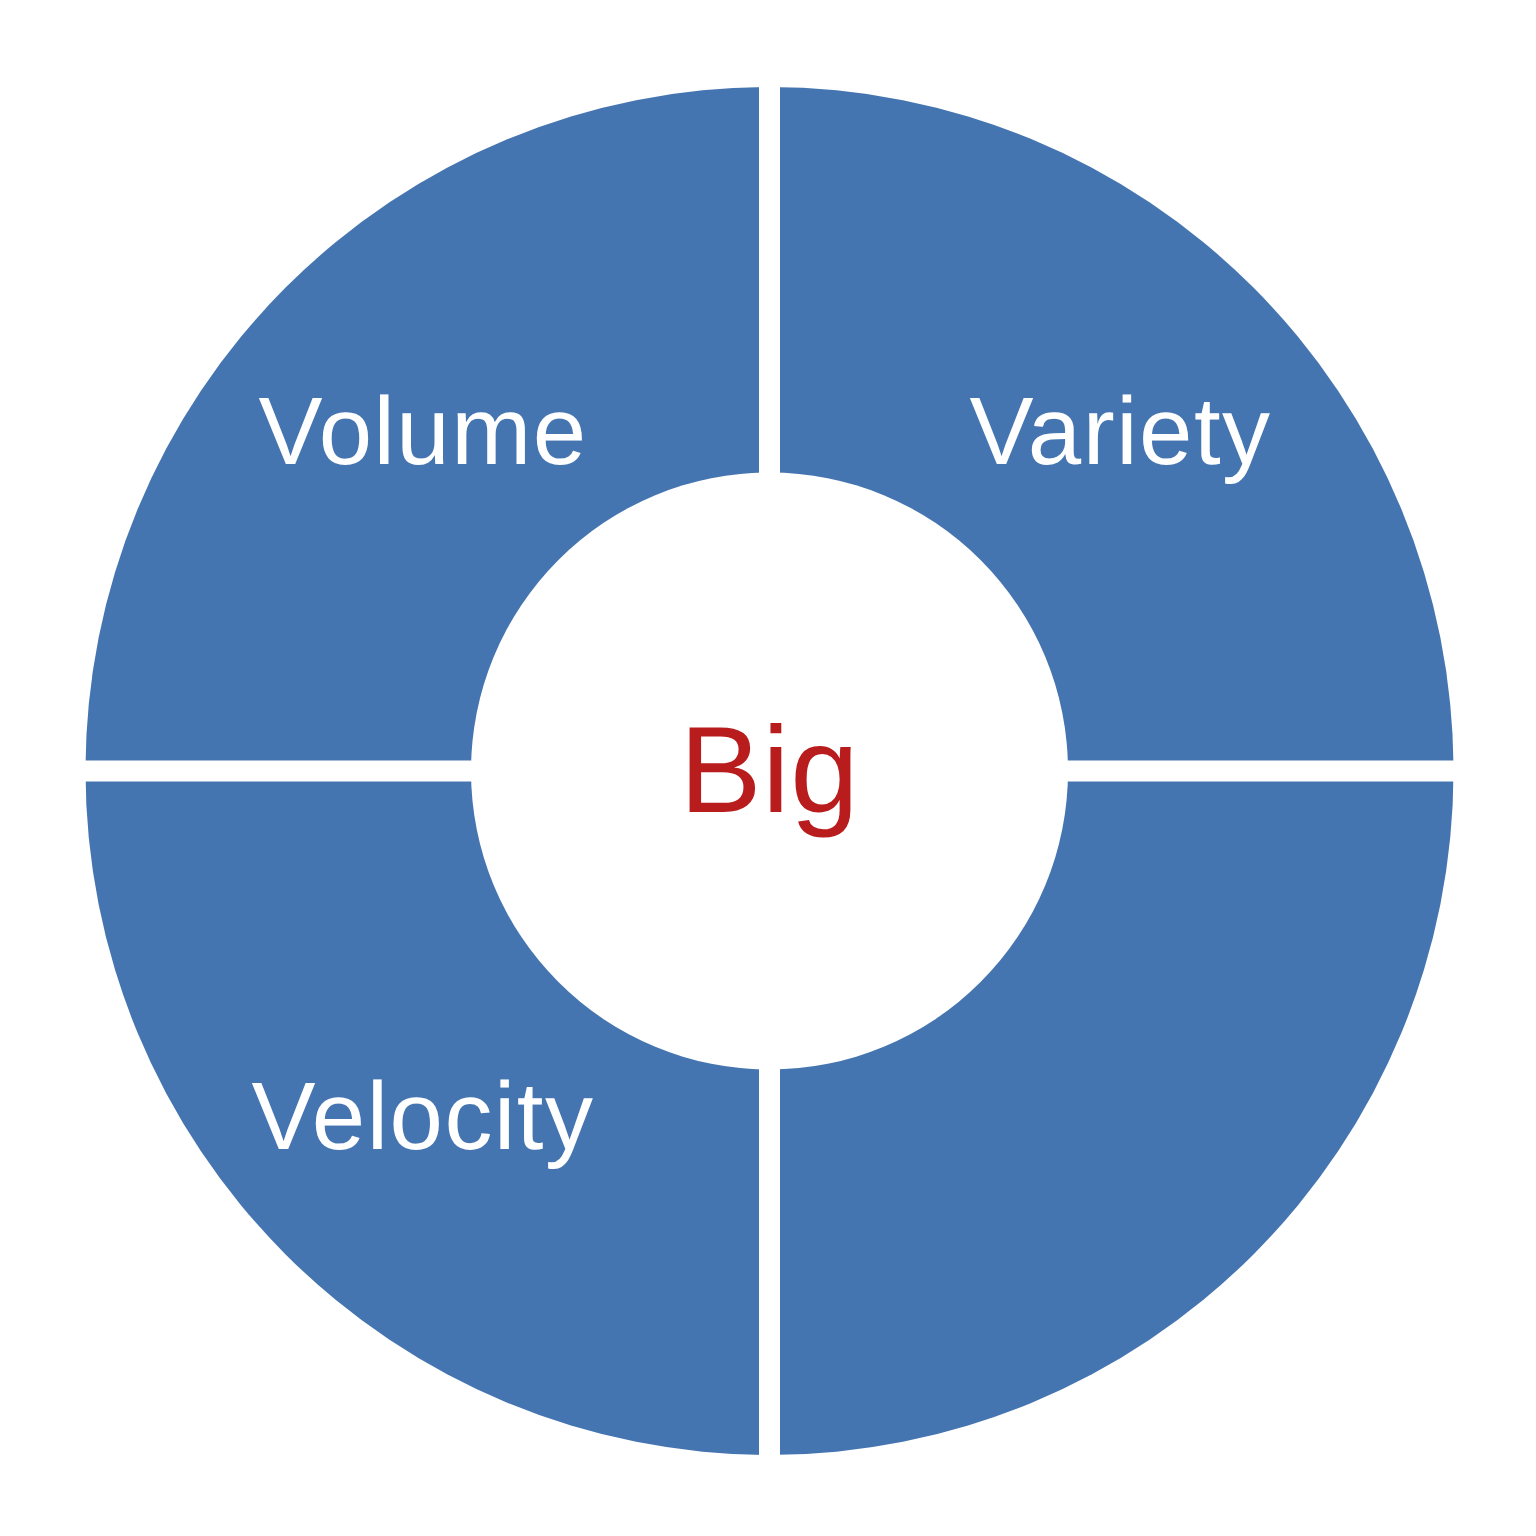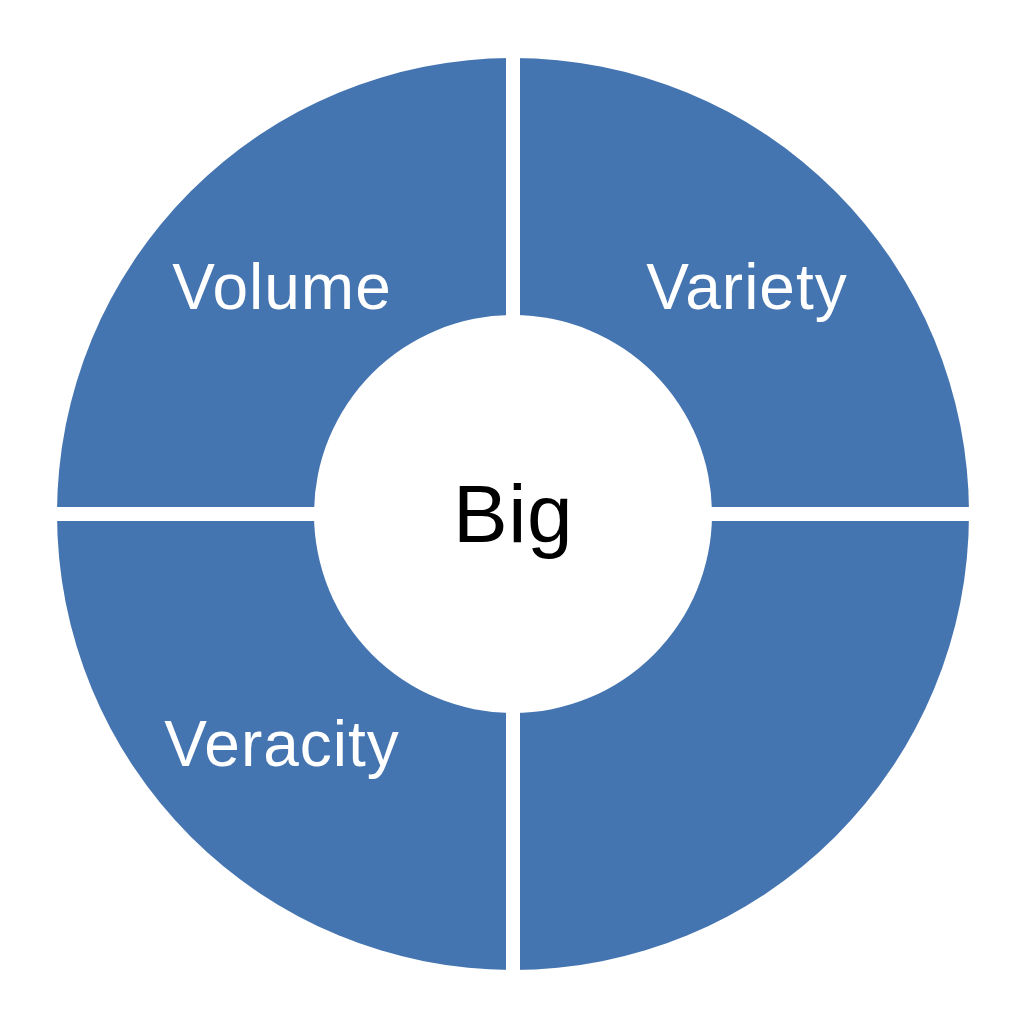--- a/index.html
+++ b/index.html
@@ -31,21 +31,21 @@
     font-weight: 400;
     letter-spacing: 1px;
     white-space: nowrap;
     user-select: none;
   }
   .center-label {
     position: absolute;
     left: 513px;
     top: 514px;
     transform: translate(-50%, -50%);
-    color: #000000;
+    color: #b91c1c;
     font-size: 82px;
     font-weight: 400;
     line-height: 1.0;
     text-align: center;
     letter-spacing: 0.5px;
     user-select: none;
   }
   .center-label span { display: block; }
   .label-volume   { left: 282px; top: 287px; }
   .label-variety  { left: 747px; top: 287px; }
@@ -67,20 +67,20 @@
     <rect x="506" y="0" width="14" height="1024" fill="#ffffff"></rect>
     <rect x="0" y="507" width="1024" height="14" fill="#ffffff"></rect>
 
     <circle cx="513" cy="514" r="199" fill="#ffffff"></circle>
   </svg>
 
   <div class="seg-label label-volume">Volume</div>
 
   <div class="seg-label label-variety">Variety</div>
 
-  <div class="seg-label label-velocity">Veracity</div>
+  <div class="seg-label label-velocity">Velocity</div>
 
 
   <div class="center-label">
     <span>Big</span>
   </div>
 
 </div>
 
 </body></html>

